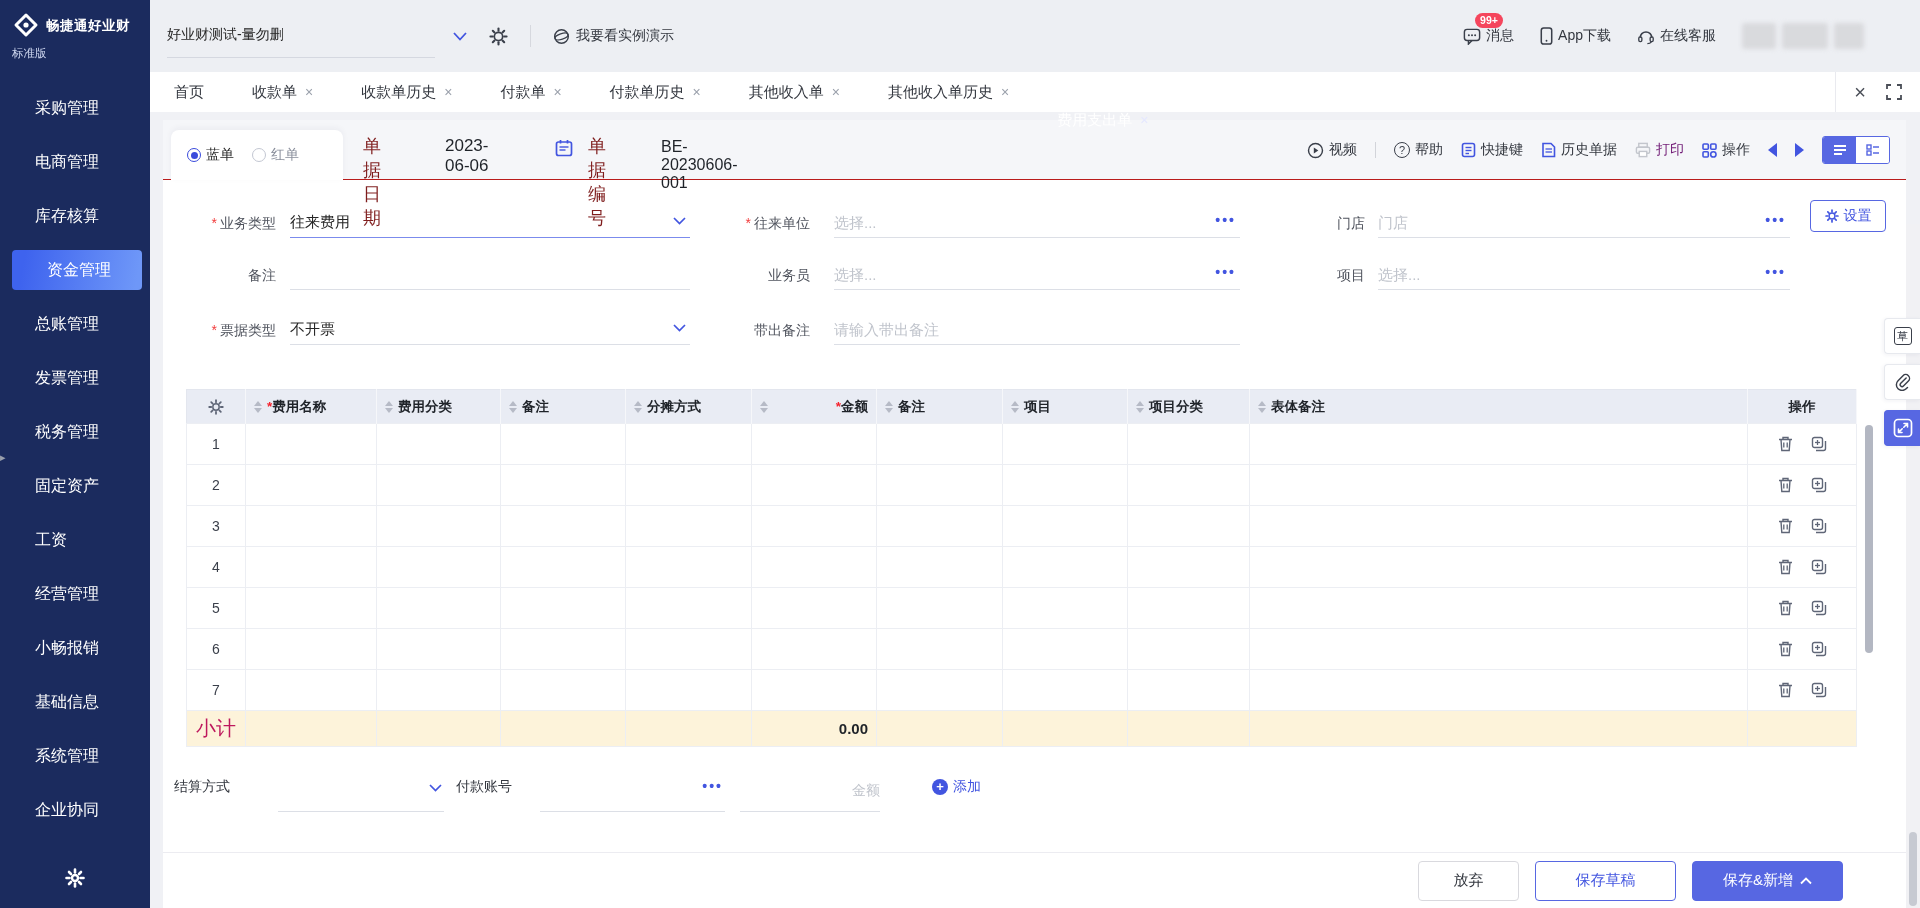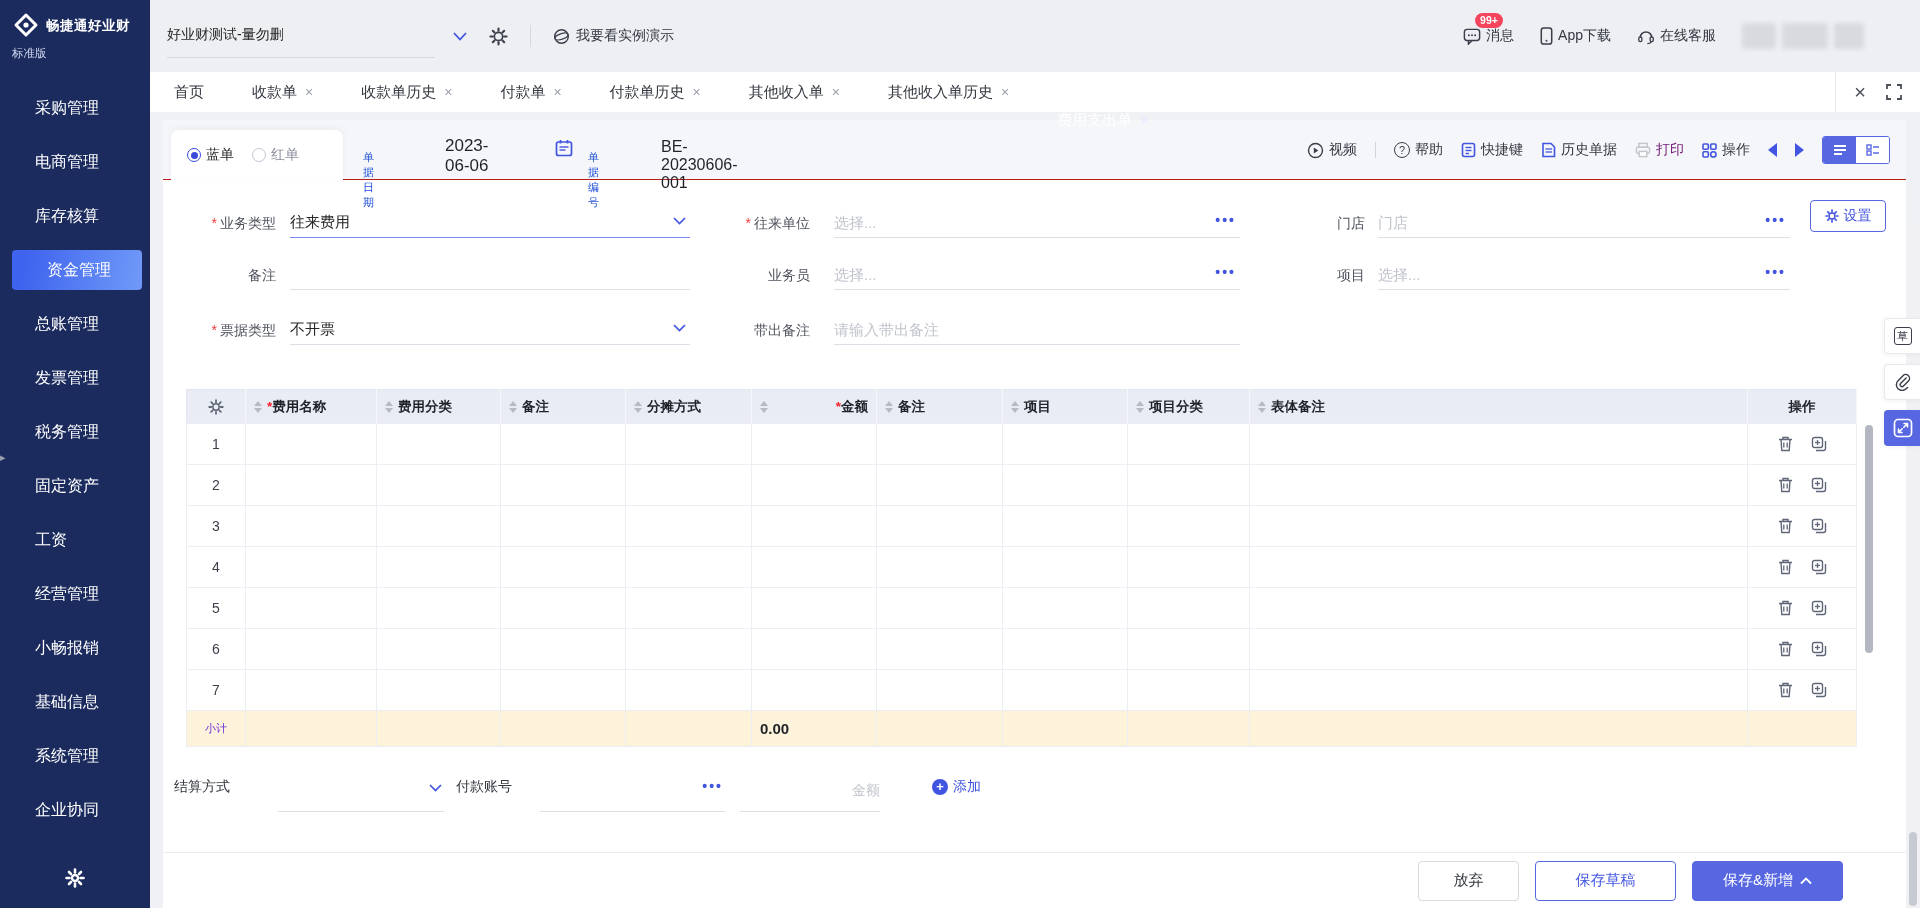--- a/index.html
+++ b/index.html
@@ -69,21 +69,21 @@
   .radio-box { position:absolute; left:8px; top:10px; width:172px; height:50px; background:#fff;
     border-radius:8px 8px 0 0; box-shadow:0 -2px 6px rgba(30,40,80,.05);
     display:flex; align-items:center; gap:18px; padding-left:16px; }
   .radio { display:flex; align-items:center; gap:5px; font-size:14px; cursor:pointer; }
   .radio .dot { width:14px; height:14px; border-radius:50%; border:1.5px solid #c3c7d2;
     background:#fff; position:relative; }
   .radio.checked .dot { border-color:#3a4bdc; }
   .radio.checked .dot::after { content:""; position:absolute; left:2.5px; top:2.5px;
     width:7px; height:7px; border-radius:50%; background:#3a4bdc; }
   .radio.checked { color:#262626; } .radio.off { color:#8a8f9c; }
-  .dt-label { position:absolute; font-size:11px; color:#1d4ed8; top:30px; }
+  .dt-label { position:absolute; font-size:18px; color:#7f1d1d; top:14px; }
   .doc-date-group { position:absolute; left:200px; top:0; height:60px; }
   .doc-date-val { position:absolute; left:82px; top:16px; font-size:17px; color:#1f2329; }
   .doc-date-underline { position:absolute; left:75px; right:-10px; top:48px; height:1px; background:#d9dce3; }
   .cal-icon { position:absolute; left:192px; top:19px; }
   .doc-no-group { position:absolute; left:425px; top:0; height:60px; }
   .doc-no-val { position:absolute; left:73px; top:18px; font-size:16px; color:#1f2329; }
   .doc-tools { position:absolute; right:16px; top:0; height:60px; display:flex;
     align-items:center; gap:18px; }
   .tool { display:flex; align-items:center; gap:5px; font-size:14px; color:#33373f; cursor:pointer; }
   .tool.disabled { color:#701a75; cursor:default; }
@@ -127,22 +127,22 @@
   td.seq { text-align:center; color:#3a3f4a; }
   .sorter { display:inline-flex; flex-direction:column; gap:2px; }
   .sorter b { width:0; height:0; border-left:4px solid transparent; border-right:4px solid transparent; }
   .sorter .up { border-bottom:5px solid #b6bac6; }
   .sorter .dn { border-top:5px solid #b6bac6; }
   th .star { color:#f5222d; }
   td.ops { text-align:center; }
   .ops-icons { display:flex; justify-content:center; gap:18px; }
   .ops-icons svg { cursor:pointer; }
   tr.subtotal td { background:#fdf3da; height:36px; }
-  tr.subtotal td.seq { font-size:11px; color:#6d28d9; }
-  tr.subtotal td.amt { text-align:left; font-weight:bold; color:#1f2329; font-size:15px; }
+  tr.subtotal td.seq { font-size:20px; color:#be185d; }
+  tr.subtotal td.amt { text-align:right; font-weight:bold; color:#1f2329; font-size:15px; }
   .tbl-scroll { position:absolute; left:1699px; top:303px; width:14px; height:320px; }
   .tbl-scroll .thumb { position:absolute; left:3px; top:2px; width:8px; height:228px;
     border-radius:4px; background:#b3b7c2; cursor:pointer; }
 
   
   .pay-row { position:absolute; left:0; top:648px; height:48px; right:0; }
   .pay-label { position:absolute; top:10px; font-size:14px; color:#33373f; }
   .pay-field { position:absolute; top:0; height:44px; border-bottom:1px solid #dcdfe6; }
   .pay-field input { width:100%; height:100%; border:none; outline:none; background:transparent;
     font-size:14px; text-align:right; color:#262626; font-family:inherit; }

